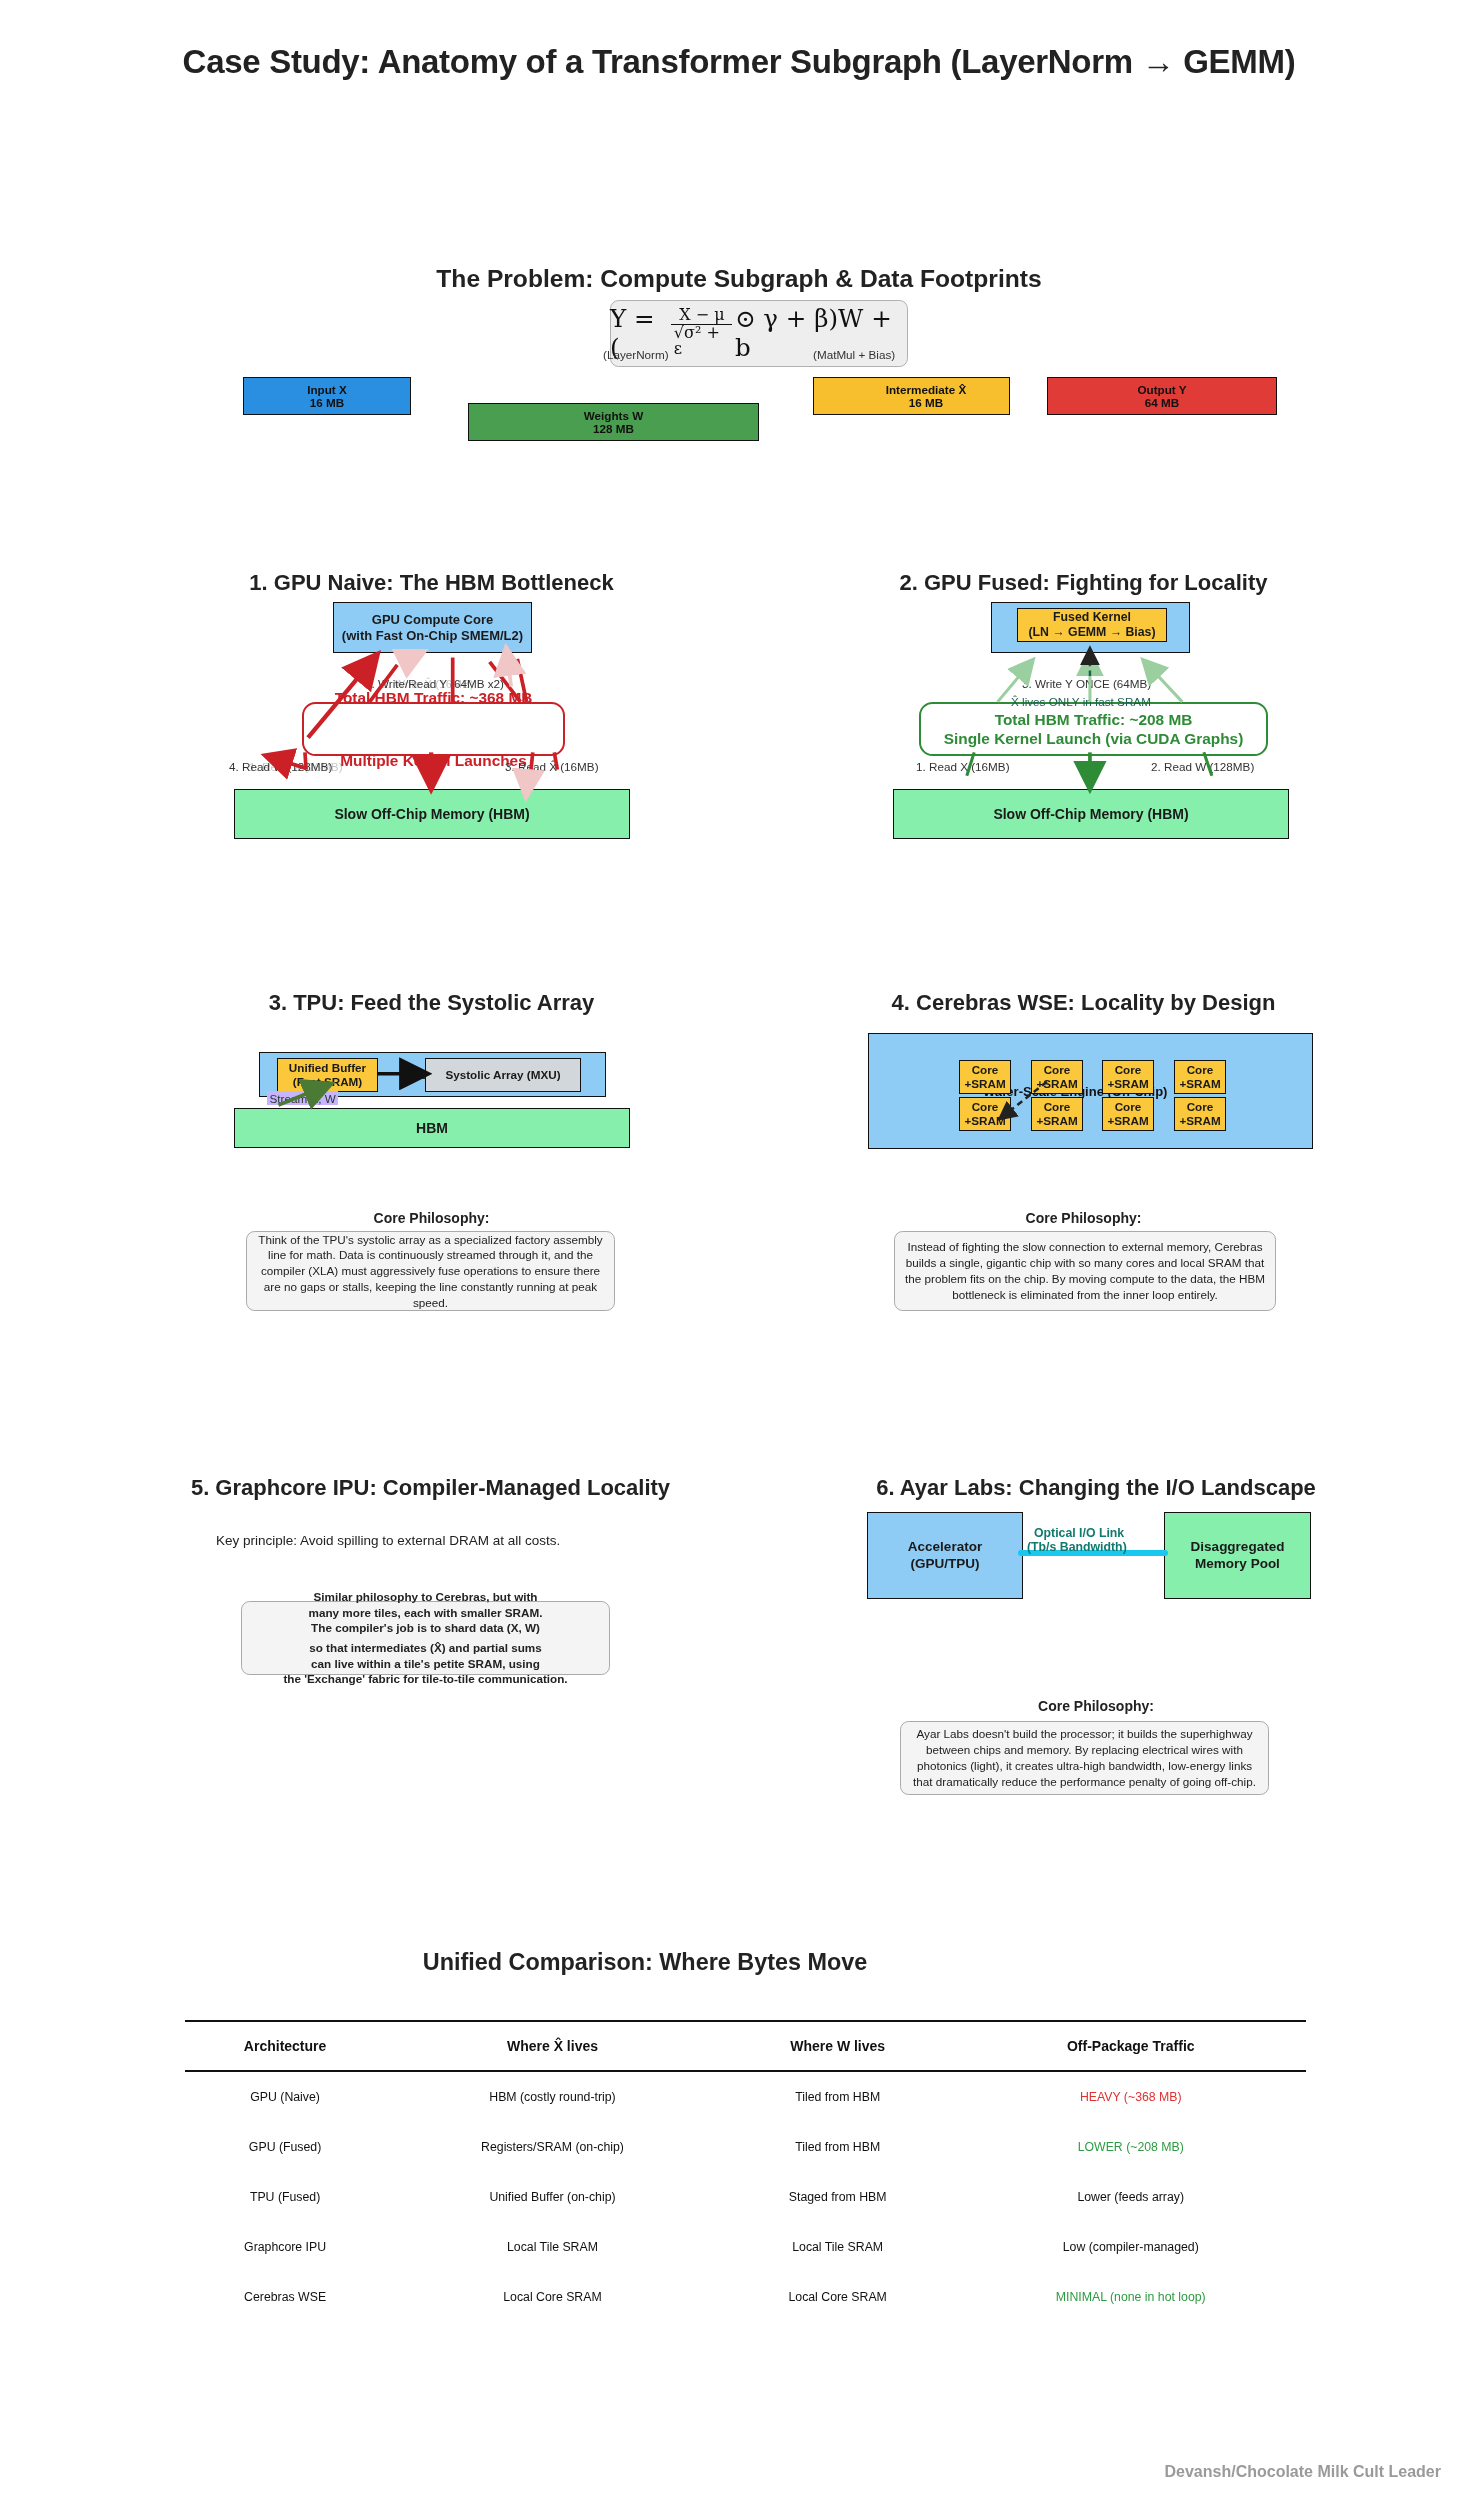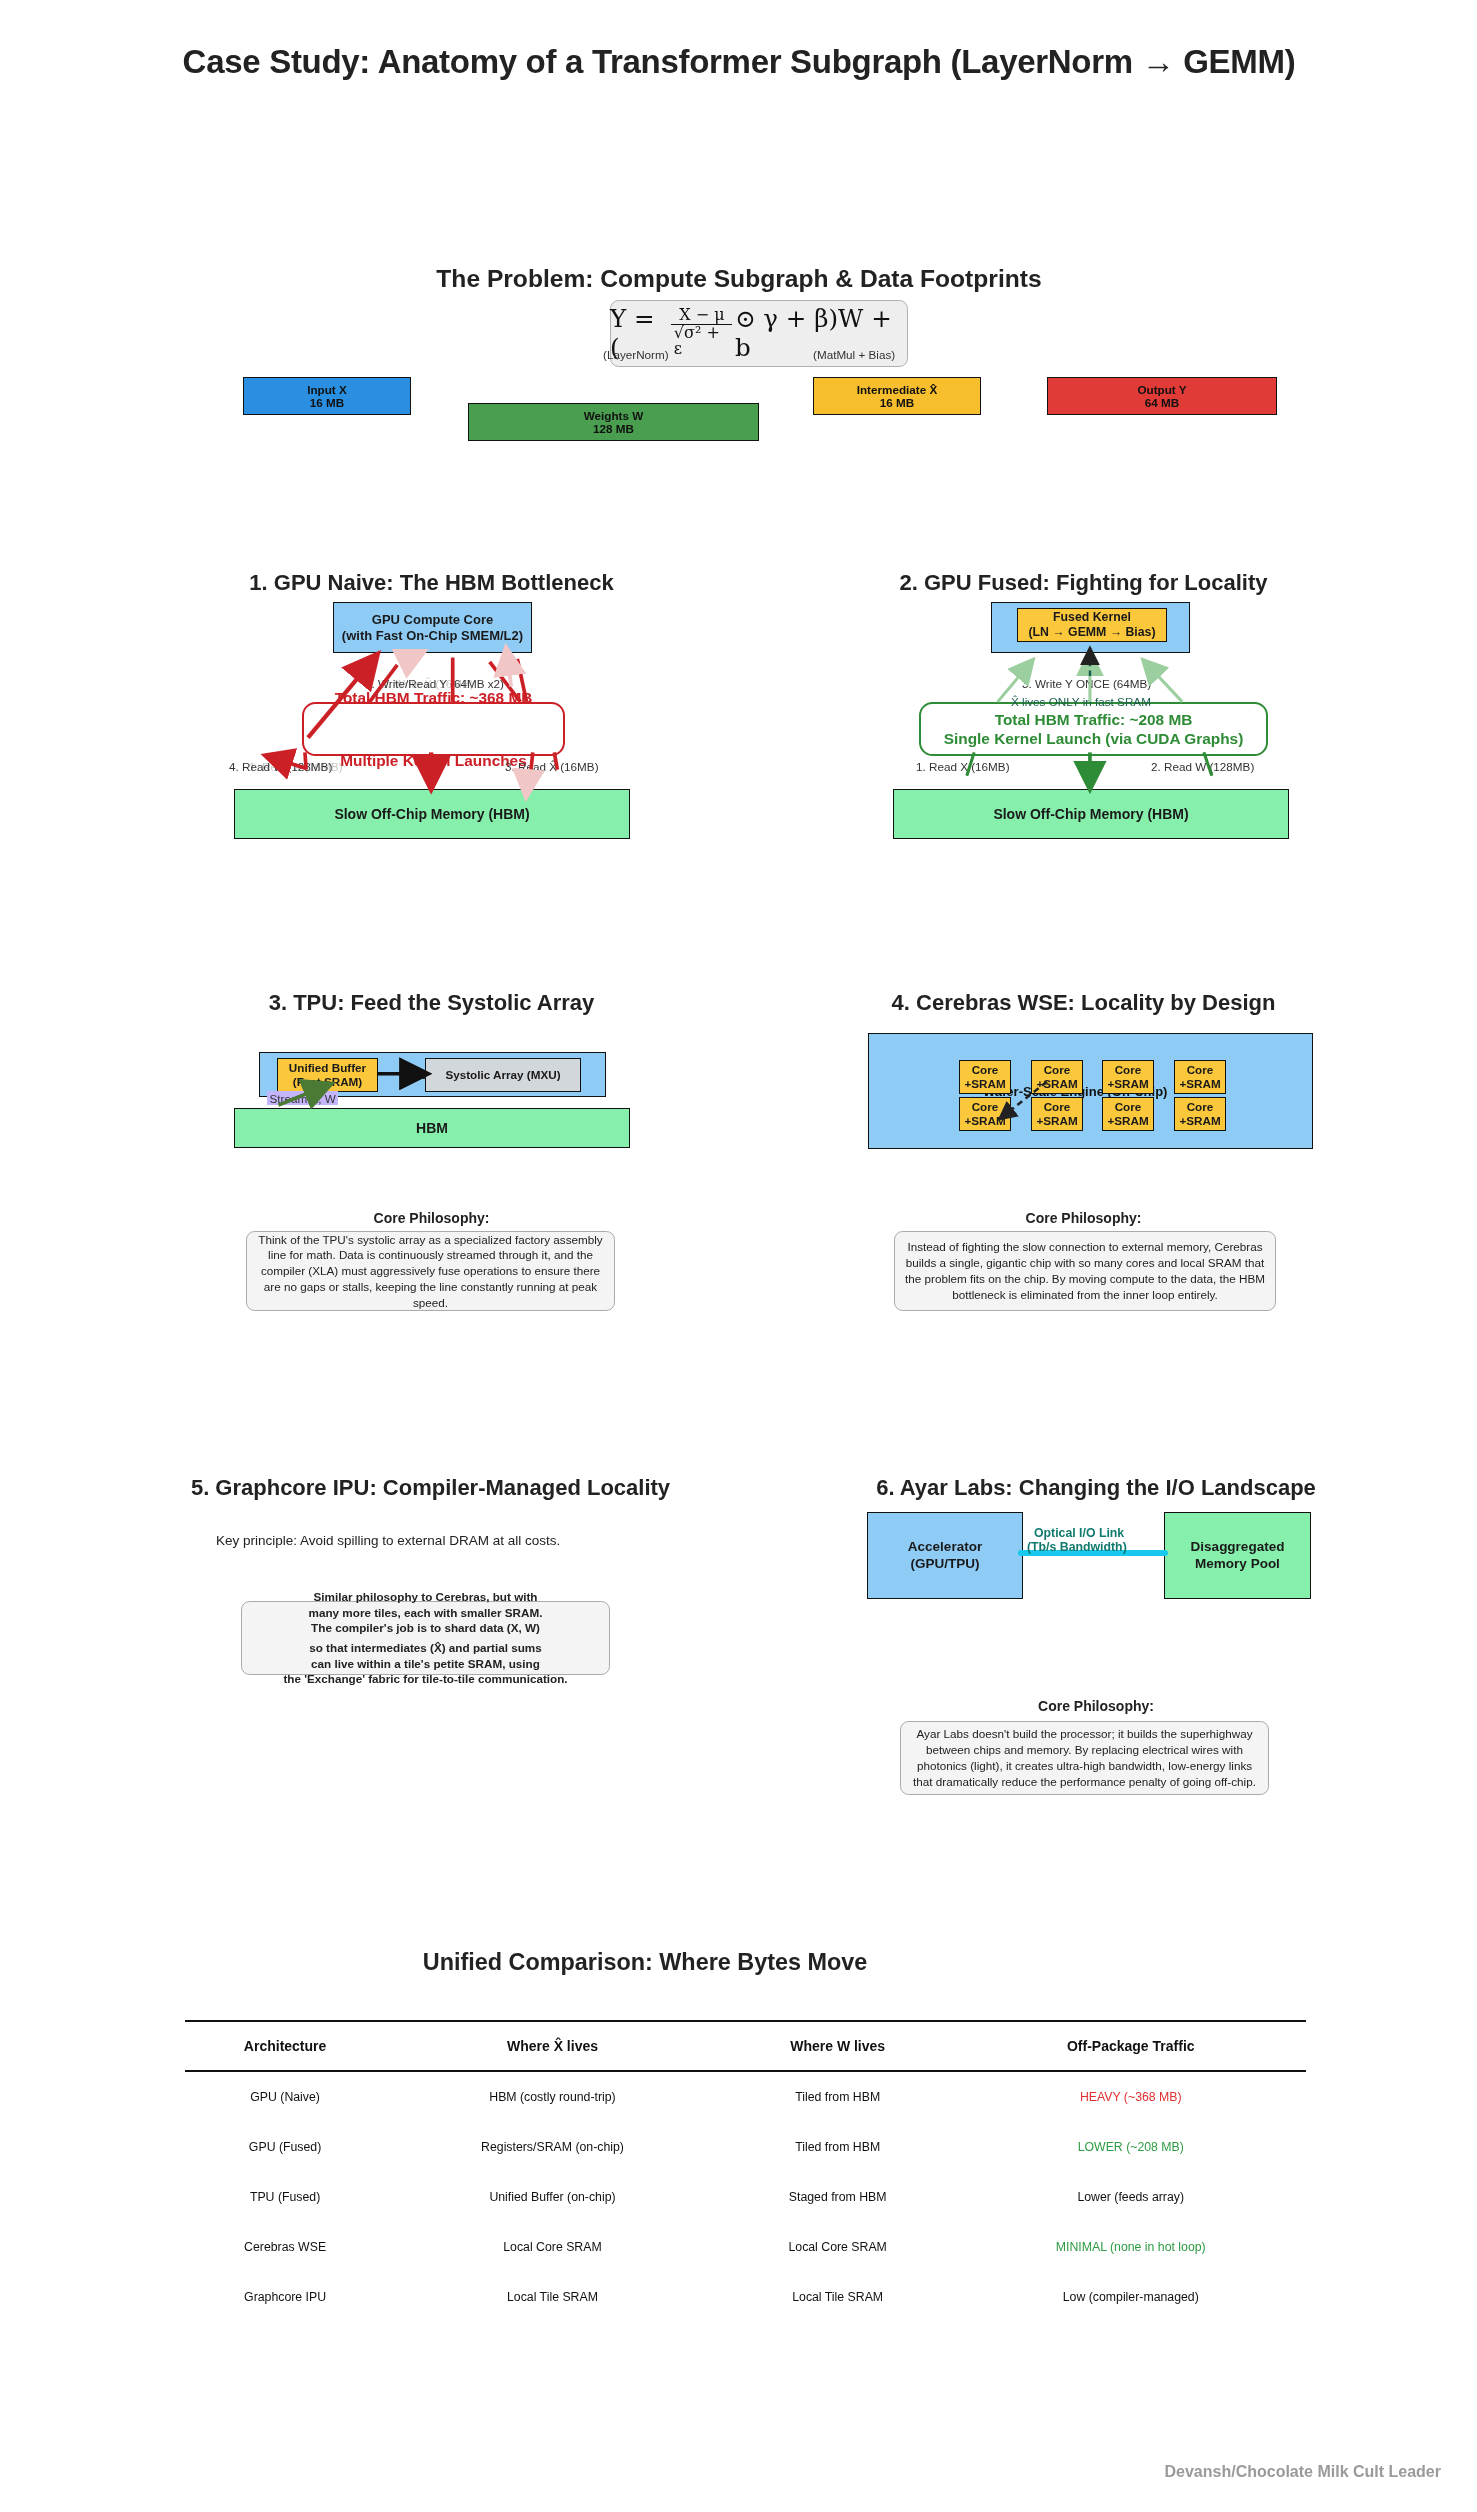--- a/index.html
+++ b/index.html
@@ -135,21 +135,21 @@
 <div id="eq-right-label">(MatMul + Bias)</div>
 
 <div class="fp" id="fp0" style="left: 243px; width: 166px; background: rgb(42, 143, 224);">
   <span>Input X</span>
   <span>16 MB</span>
 </div>
 <div class="fp" id="fp1" style="left: 468px; width: 289px; background: rgb(74, 158, 79); margin-top: 26px;">
   <span>Weights W</span>
   <span>128 MB</span>
 </div>
-<div class="fp" id="fp2" style="left: 813px; width: 166px; background: rgb(247, 191, 46);">
+<div class="fp" id="fp2" style="left: 813px; width: 166px; background: rgb(247, 191, 46); padding-left: 29px;">
   <span>Intermediate X̂</span>
   <span>16 MB</span>
 </div>
 <div class="fp" id="fp3" style="left: 1047px; width: 228px; background: rgb(224, 59, 55);">
   <span>Output Y</span>
   <span>64 MB</span>
 </div>
 
 <div class="section-title" style="left:216px;top:570px;width:431px;">1. GPU Naive: The HBM Bottleneck</div>
 
@@ -312,30 +312,30 @@
       <td>Tiled from HBM</td>
       <td class="t-green" style="color: rgb(46, 155, 66);">LOWER (~208 MB)</td>
     </tr>
     <tr>
       <td>TPU (Fused)</td>
       <td>Unified Buffer (on-chip)</td>
       <td>Staged from HBM</td>
       <td style="color: rgb(17, 17, 17);">Lower (feeds array)</td>
     </tr>
     <tr>
+      <td>Graphcore IPU</td>
+      <td>Local Tile SRAM</td>
+      <td>Local Tile SRAM</td>
+      <td style="color: rgb(17, 17, 17);">Low (compiler-managed)</td>
+    </tr>
+    <tr>
       <td>Cerebras WSE</td>
       <td>Local Core SRAM</td>
       <td>Local Core SRAM</td>
       <td class="t-green" style="color: rgb(46, 155, 66);">MINIMAL (none in hot loop)</td>
-    </tr>
-    <tr>
-      <td>Graphcore IPU</td>
-      <td>Local Tile SRAM</td>
-      <td>Local Tile SRAM</td>
-      <td style="color: rgb(17, 17, 17);">Low (compiler-managed)</td>
     </tr>
   </tbody>
 </table>
 
 <div id="footer">Devansh/Chocolate Milk Cult Leader</div>
 
 <svg class="overlay" viewBox="0 0 2400 4080">
   <defs>
     <marker id="ar-red" markerWidth="9" markerHeight="9" refX="6" refY="4.5" orient="auto">
       <path d="M0,0 L9,4.5 L0,9 z" fill="#cc2027"></path>

